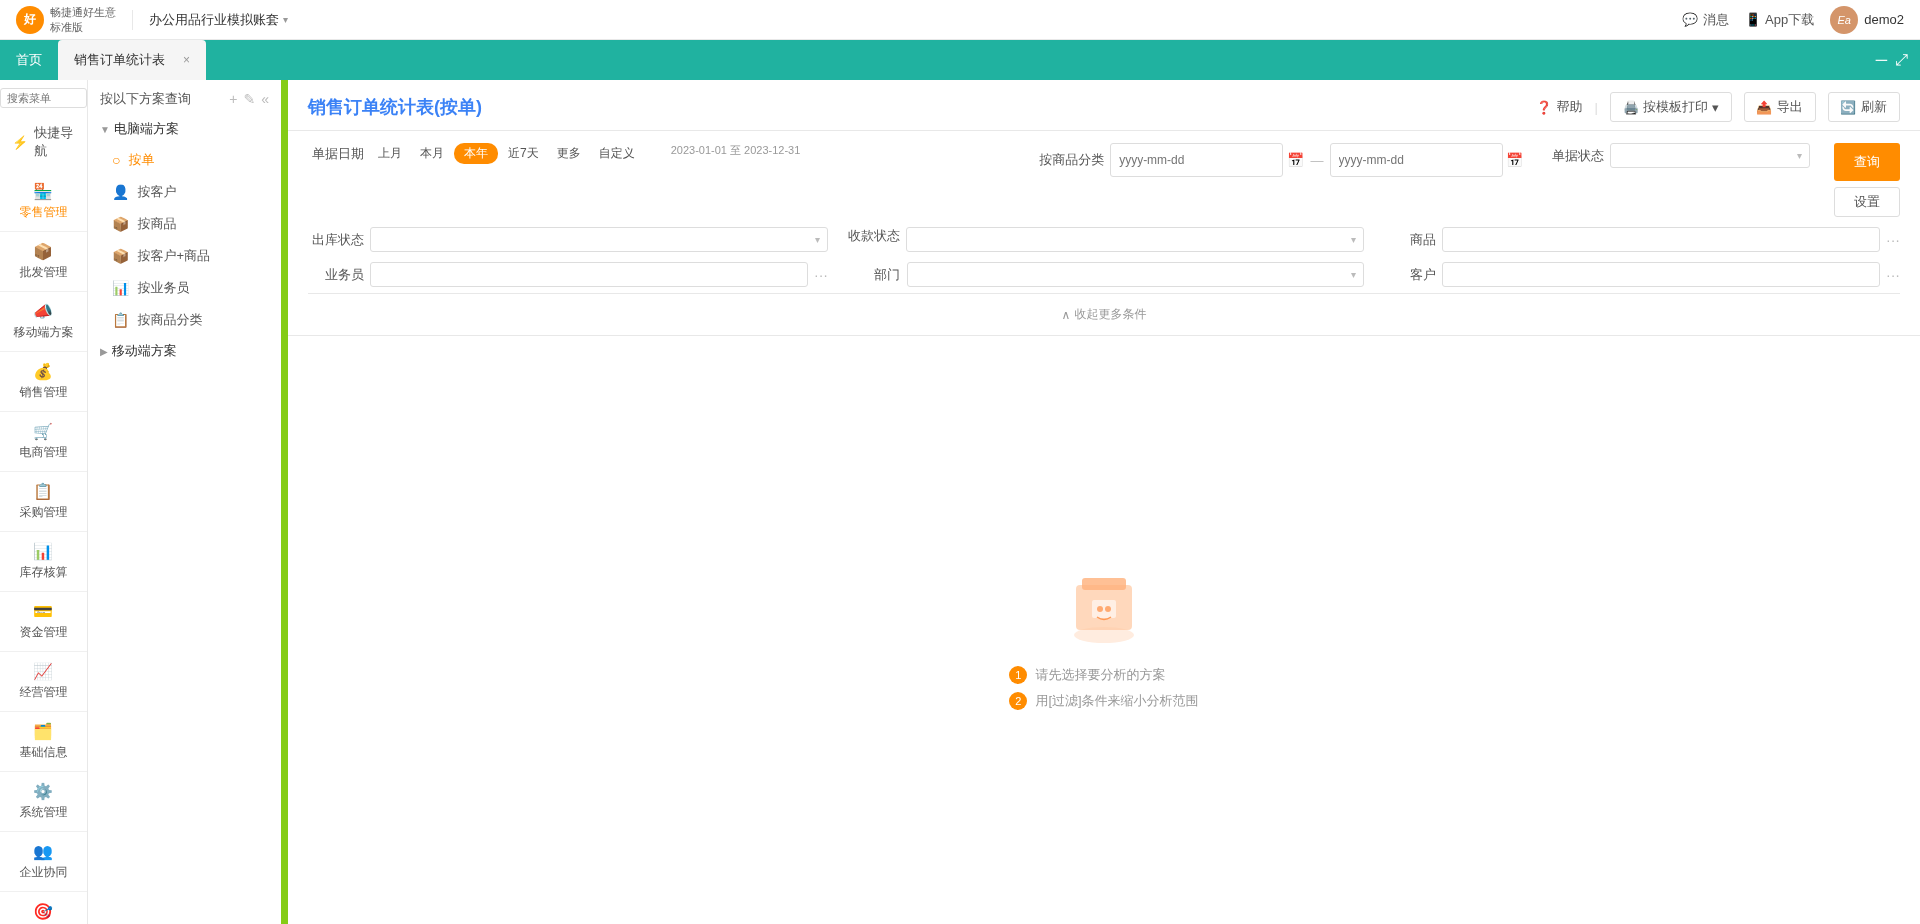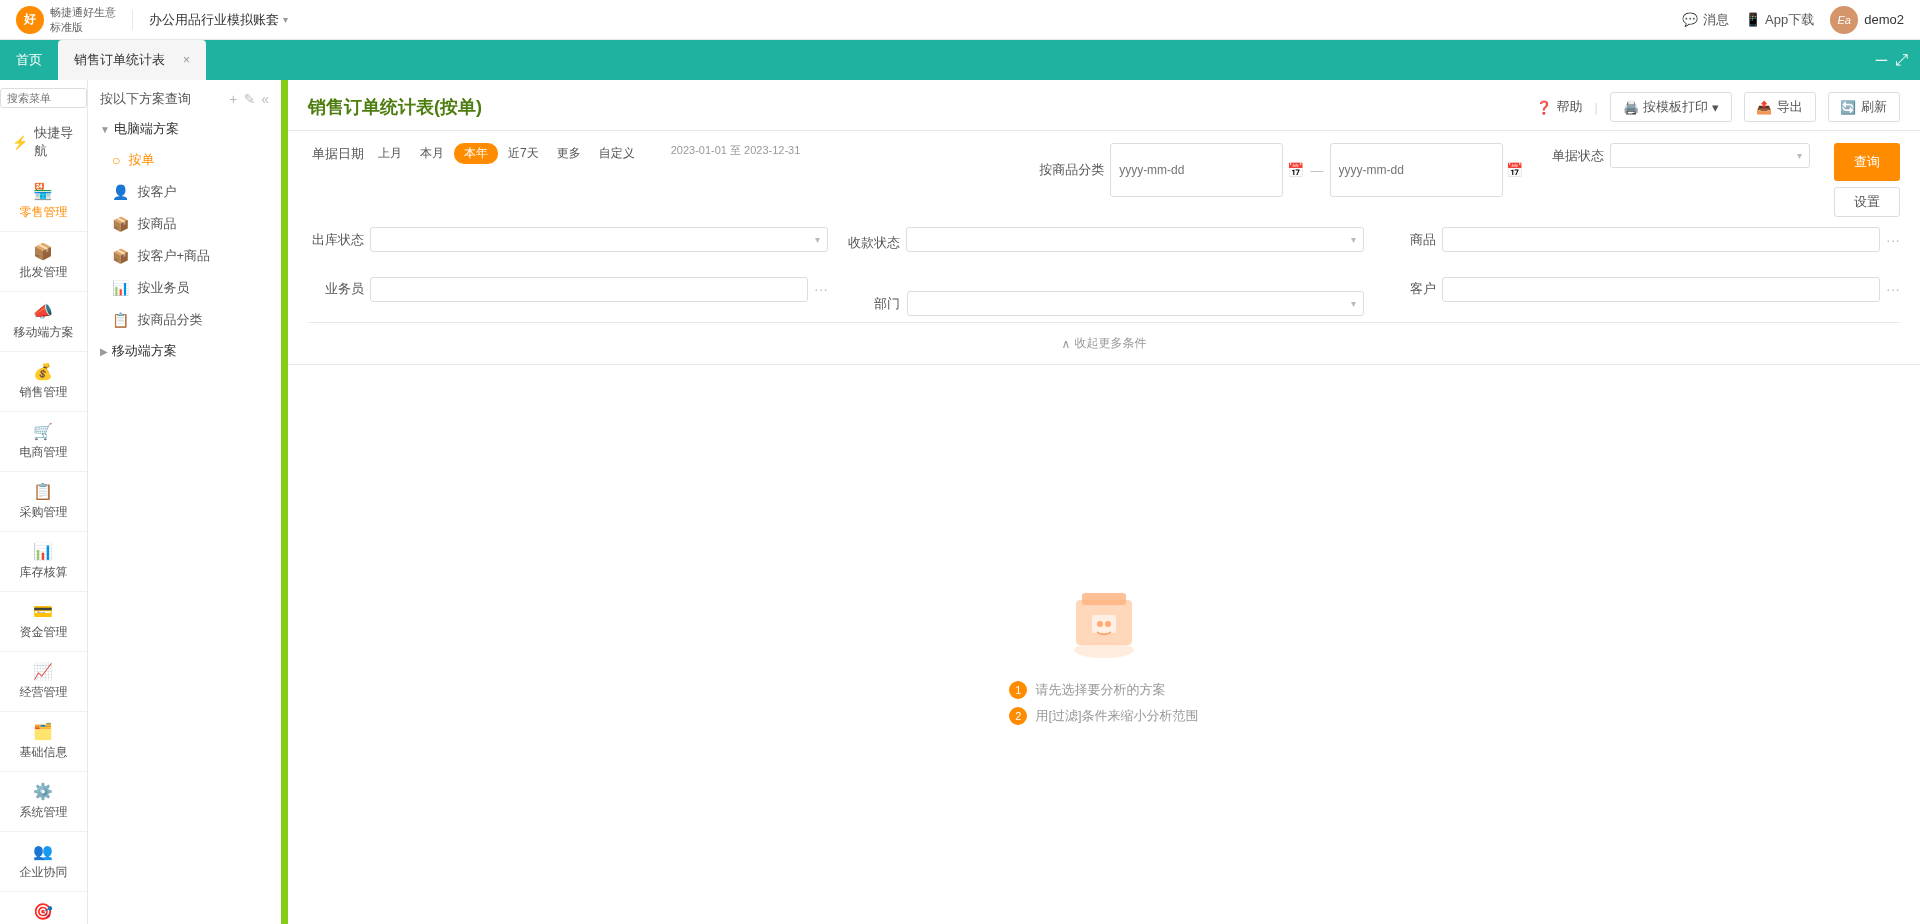--- a/index.html
+++ b/index.html
@@ -53,35 +53,35 @@
     .scheme-item { display: flex; align-items: center; gap: 8px; padding: 7px 12px 7px 24px; font-size: 13px; color: #555; cursor: pointer; }
     .scheme-item.active { color: #ff8c00; }
     .scheme-item-icon { font-size: 14px; color: #bbb; }
     .scheme-item.active .scheme-item-icon { color: #ff8c00; }
 
     
     .main-area { flex: 1; display: flex; flex-direction: column; overflow: hidden; }
 
     
     .page-header { background: #fff; padding: 12px 20px 8px; border-bottom: 1px solid #e8e8e8; flex-shrink: 0; display: flex; align-items: center; justify-content: space-between; }
-    .page-title { font-size: 18px; font-weight: 600; color: #4d7c0f; }
+    .page-title { font-size: 18px; font-weight: 600; color: #3b82f6; }
     .page-header-actions { display: flex; align-items: center; gap: 12px; }
     .header-action-sep { color: #ddd; }
     .filter-label { font-size: 13px; color: #555; white-space: nowrap; min-width: 56px; text-align: right; }
     .date-shortcuts { display: flex; gap: 2px; align-items: center; }
     .date-shortcut-btn { padding: 2px 8px; font-size: 12px; color: #555; cursor: pointer; border: none; background: none; border-radius: 2px; }
     .date-shortcut-btn.active { background: #ff8c00; color: #fff; border-radius: 10px; padding: 2px 10px; }
     .date-range-text { font-size: 11px; color: #999; margin-left: 4px; }
     .filter-input { border: 1px solid #ddd; border-radius: 3px; padding: 4px 8px; font-size: 13px; color: #333; outline: none; min-width: 160px; }
     .filter-input::placeholder { color: #bbb; }
     .filter-select { border: 1px solid #ddd; border-radius: 3px; padding: 4px 28px 4px 8px; font-size: 13px; color: #555; outline: none; appearance: none; background: #fff; cursor: pointer; min-width: 160px; }
     .filter-select-wrap { position: relative; display: inline-flex; align-items: center; }
     .filter-select-wrap .arrow { position: absolute; right: 8px; color: #bbb; pointer-events: none; font-size: 10px; }
     .filter-date-input-wrap { display: flex; align-items: center; gap: 4px; }
-    .filter-date-input { border: 1px solid #ddd; border-radius: 3px; padding: 19px 8px; font-size: 12px; color: #bbb; outline: none; min-width: 120px; }
+    .filter-date-input { border: 1px solid #ddd; border-radius: 3px; padding: 9px 8px; font-size: 12px; color: #bbb; outline: none; min-width: 120px; }
     .filter-date-icon { color: #bbb; font-size: 14px; cursor: pointer; }
     .filter-ellipsis { color: #bbb; cursor: pointer; font-size: 14px; }
     .collapse-btn { display: flex; align-items: center; justify-content: center; padding: 6px; color: #999; font-size: 12px; cursor: pointer; gap: 4px; }
     .btn-query { background: #ff8c00; color: #fff; border: none; border-radius: 3px; padding: 10px 20px; font-size: 13px; cursor: pointer; }
     .btn-settings { background: #fff; color: #555; border: 1px solid #ddd; border-radius: 3px; padding: 5px 16px; font-size: 13px; cursor: pointer; }
     .btn-print { background: #fff; color: #555; border: 1px solid #ddd; border-radius: 3px; padding: 5px 12px; font-size: 13px; cursor: pointer; display: flex; align-items: center; gap: 4px; }
     .btn-export { background: #fff; color: #555; border: 1px solid #ddd; border-radius: 3px; padding: 5px 12px; font-size: 13px; cursor: pointer; display: flex; align-items: center; gap: 4px; }
     .btn-refresh { background: #fff; color: #555; border: 1px solid #ddd; border-radius: 3px; padding: 5px 12px; font-size: 13px; cursor: pointer; display: flex; align-items: center; gap: 4px; }
     .btn-help { background: #fff; color: #555; border: none; font-size: 13px; cursor: pointer; display: flex; align-items: center; gap: 4px; }
 
@@ -334,21 +334,21 @@
         <div style="display:flex;align-items:center;gap:16px;margin-bottom:10px;">
           <div style="display:flex;align-items:center;gap:6px;flex:1;">
             <span class="filter-label">出库状态</span>
             <div class="filter-select-wrap" style="flex:1;">
               <select class="filter-select" style="width:100%;">
                 <option></option>
               </select>
               <span class="arrow">▾</span>
             </div>
           </div>
-          <div style="display:flex;align-items:flex-end;gap:6px;flex:1;">
+          <div style="display:flex;align-items:flex-start;gap:6px;flex:1;">
             <span class="filter-label">收款状态</span>
             <div class="filter-select-wrap" style="flex:1;">
               <select class="filter-select" style="width:100%;">
                 <option></option>
               </select>
               <span class="arrow">▾</span>
             </div>
           </div>
           <div style="display:flex;align-items:center;gap:6px;flex:1;">
             <span class="filter-label">商品</span>
@@ -356,21 +356,21 @@
             <span class="filter-ellipsis">···</span>
           </div>
         </div>
 
         <div style="display:flex;align-items:center;gap:16px;margin-bottom:4px;">
           <div style="display:flex;align-items:center;gap:6px;flex:1;">
             <span class="filter-label">业务员</span>
             <input class="filter-input" type="text" style="flex: 1 1 0%;">
             <span class="filter-ellipsis">···</span>
           </div>
-          <div style="display:flex;align-items:center;gap:7px;flex:1;margin-top:29px;">
+          <div style="display:flex;align-items:center;gap:7px;flex:1;">
             <span class="filter-label">部门</span>
             <div class="filter-select-wrap" style="flex:1;">
               <select class="filter-select" style="width:100%;">
                 <option></option>
               </select>
               <span class="arrow">▾</span>
             </div>
           </div>
           <div style="display:flex;align-items:center;gap:6px;flex:1;">
             <span class="filter-label">客户</span>

